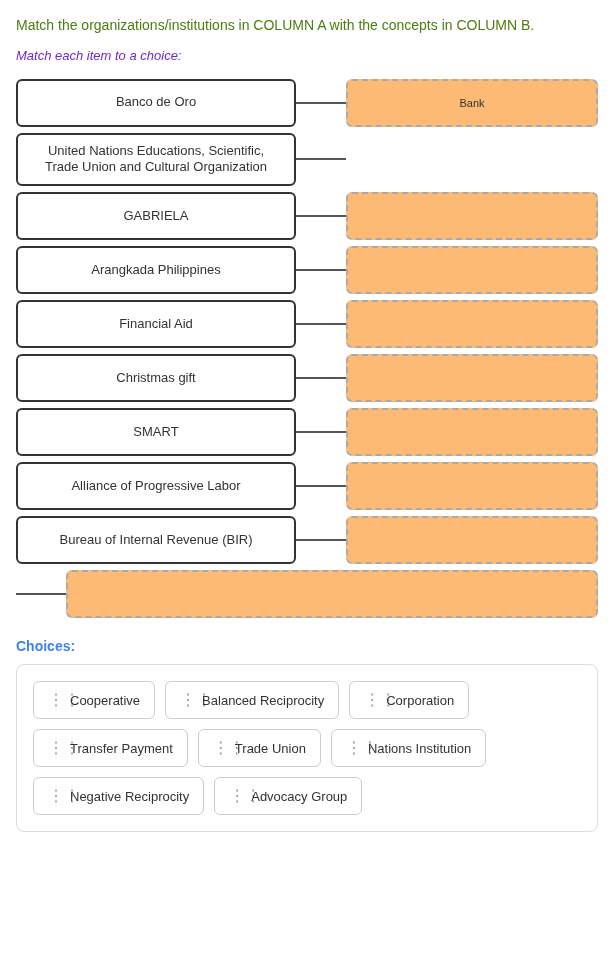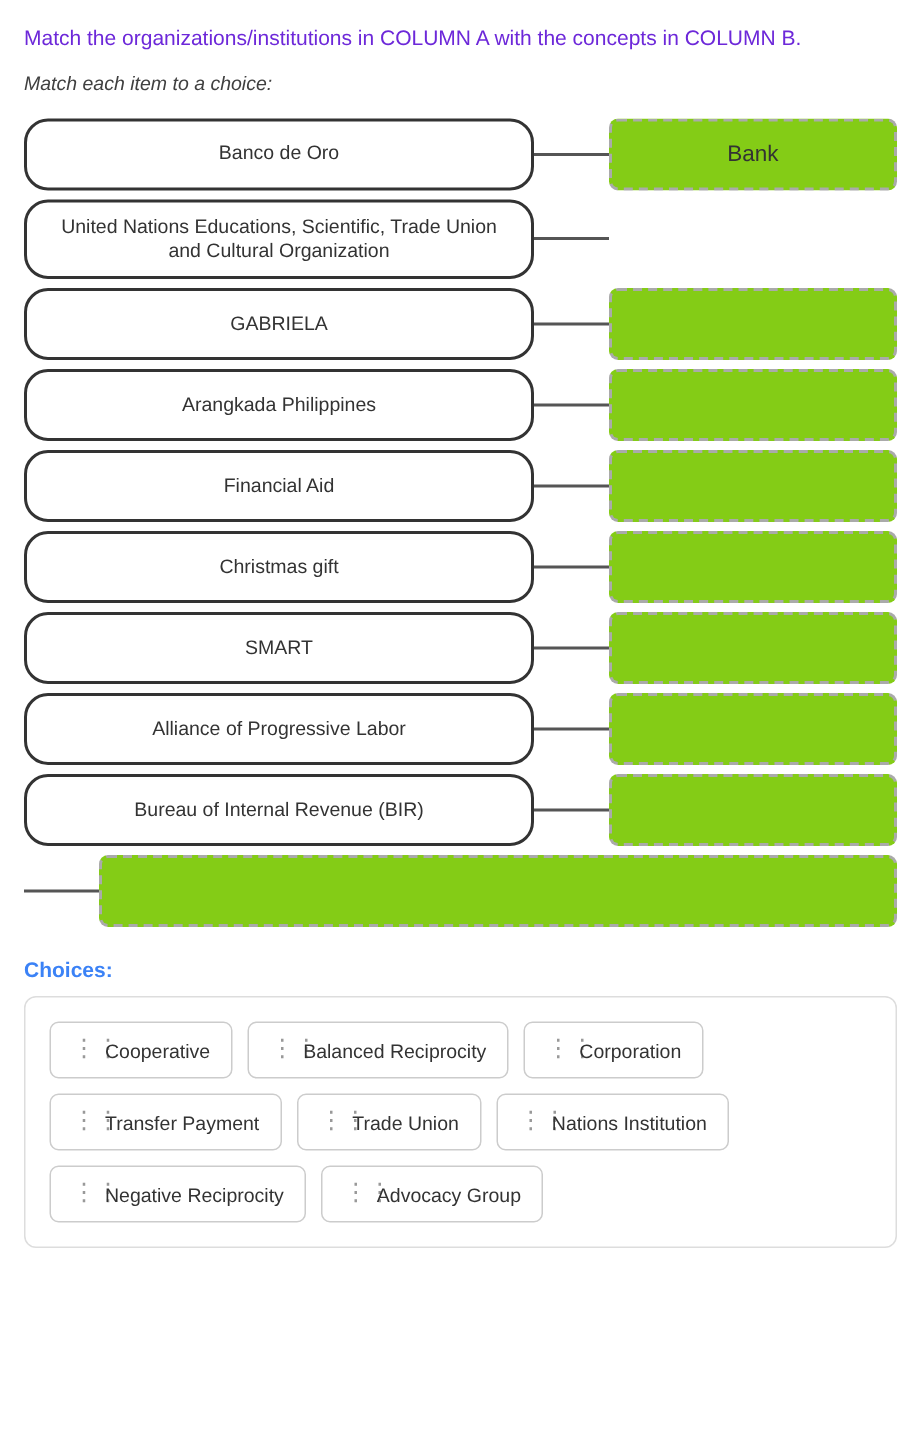--- a/index.html
+++ b/index.html
@@ -7,46 +7,46 @@
       font-family: Arial, sans-serif;
       background: #fff;
       width: 614px;
       min-height: 961px;
       padding: 16px;
       font-size: 14px;
       color: #333;
     }
     .instructions {
       font-size: 14px;
-      color: #6d28d9;
+      color: #4d7c0f;
       margin-bottom: 12px;
       line-height: 1.4;
     }
     .match-subtitle {
       font-size: 13px;
       font-style: italic;
-      color: #404040;
+      color: #6d28d9;
       margin-bottom: 16px;
     }
     .matching-area {
       display: flex;
       flex-direction: column;
       gap: 6px;
       margin-bottom: 20px;
     }
     .match-row {
       display: flex;
       align-items: center;
       gap: 0;
     }
     .col-a {
-      width: 340px;
+      width: 280px;
       min-height: 48px;
       border: 2px solid #333;
-      border-radius: 16px;
+      border-radius: 6px;
       display: flex;
       align-items: center;
       justify-content: center;
       text-align: center;
       padding: 8px 12px;
       background: #fff;
       font-size: 13px;
       line-height: 1.3;
     }
     .connector {
@@ -58,22 +58,22 @@
     }
     .col-b {
       flex: 1;
       min-height: 48px;
       border: 2px dashed #aaa;
       border-radius: 6px;
       display: flex;
       align-items: center;
       justify-content: center;
       padding: 8px 12px;
-      background: #84cc16;
-      font-size: 15px;
+      background: #fdba74;
+      font-size: 11px;
       color: #555;
     }
     .col-b.filled {
       color: #333;
       font-weight: normal;
     }
     .choices-section {
       margin-top: 16px;
     }
     .choices-label {

